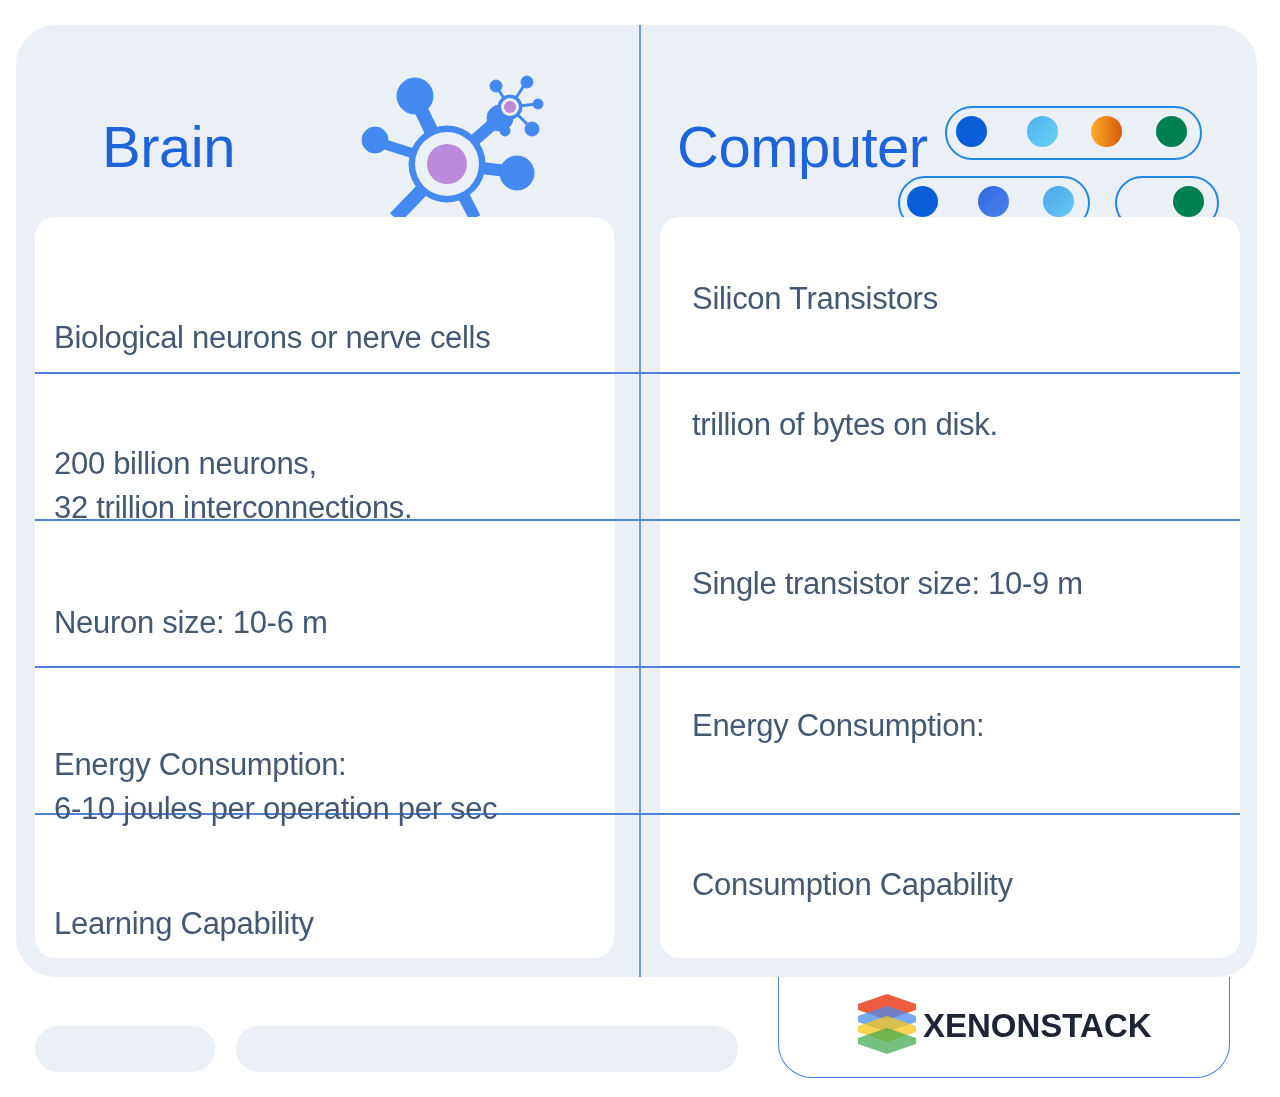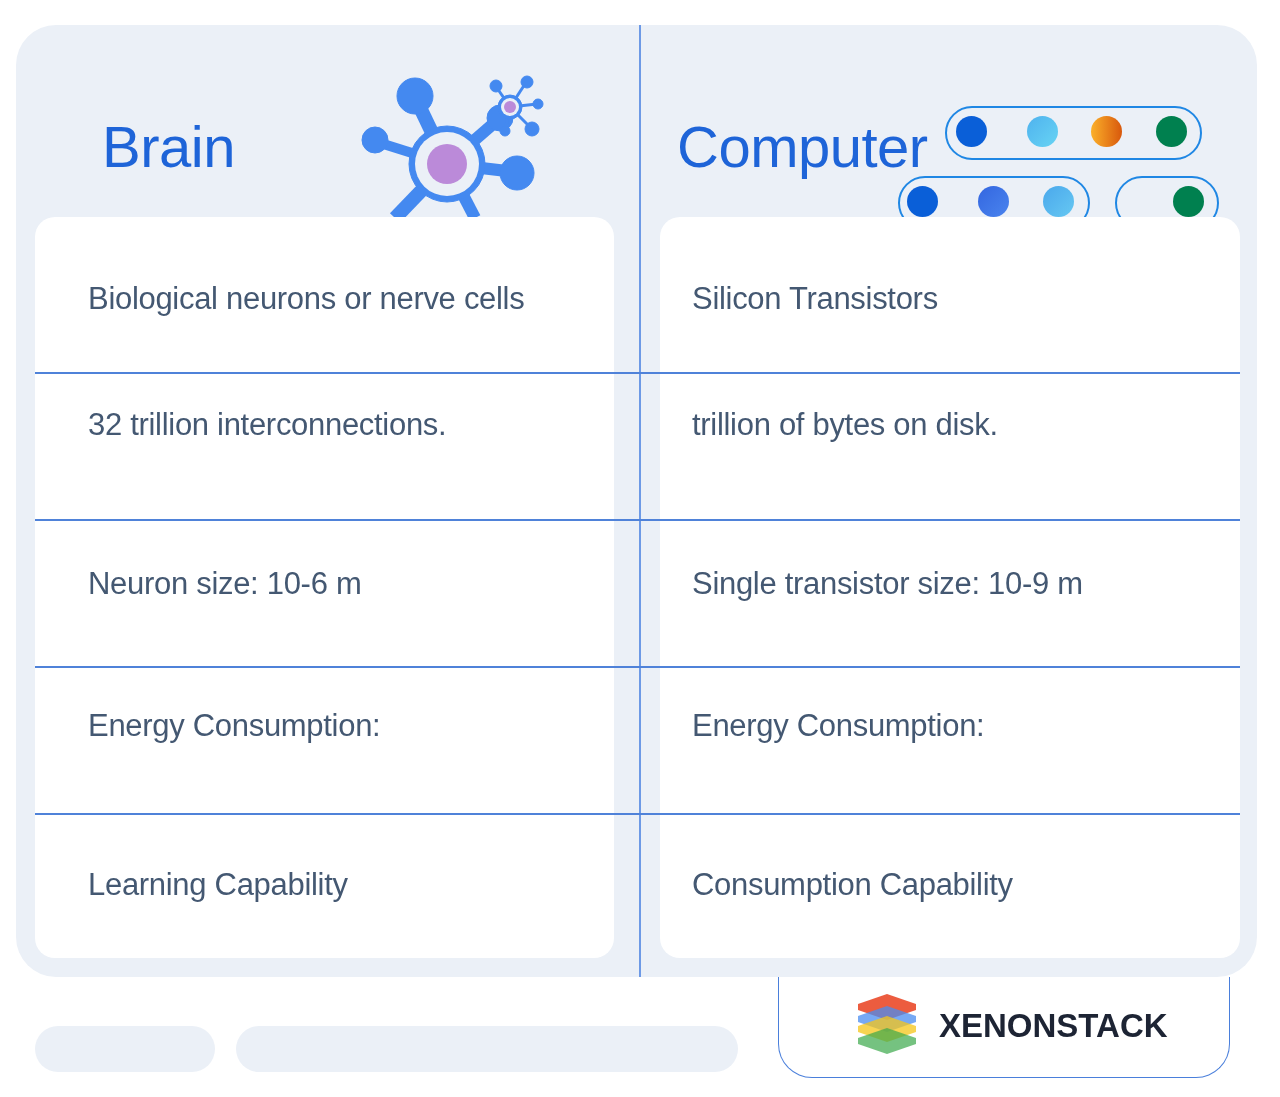--- a/index.html
+++ b/index.html
@@ -7,25 +7,25 @@
   .panel { position:absolute; left:16px; top:25px; width:1241px; height:952px; background:#ebf0f7; border-radius:40px; }
   .vline { position:absolute; left:639px; top:25px; width:1.5px; height:952px; background:#6d9ae6; z-index:3; }
   .title { position:absolute; font-size:58px; color:#1e64d8; letter-spacing:-0.5px; }
   .title.brain { left:102px; top:113px; }
   .title.computer { left:677px; top:113px; }
   .card { position:absolute; top:217px; height:741px; background:#ffffff; border-radius:20px; z-index:2; }
   .card.left { left:35px; width:579px; }
   .card.right { left:660px; width:580px; }
   .hline { position:absolute; left:35px; width:1205px; height:1.5px; background:#4f82d9; z-index:4; }
   .cell { position:absolute; font-size:31px; color:#445872; line-height:44px; z-index:5; letter-spacing:-0.3px; }
-  .cell.l { left:88px; }
+  .cell.l { left:54px;margin-top:39px; }
   .cell.r { left:692px; }
   .pill { position:absolute; border-radius:24px; background:#ebf0f7; }
   .logo-box { position:absolute; left:778px; top:977px; width:450px; height:100px; border:1.5px solid #4a7fdb; border-top:none; border-radius:0 0 34px 34px; background:#fff; }
-  .logo-text { position:absolute; left:923px; top:1007px; font-size:33px; font-weight:bold; color:#1d2434; letter-spacing:0px;margin-left:16px; }
+  .logo-text { position:absolute; left:923px; top:1007px; font-size:33px; font-weight:bold; color:#1d2434; letter-spacing:0px; }
   .dots-pill { position:absolute; border:2.5px solid #1f87e4; border-radius:30px; }
   .dot { position:absolute; width:31px; height:31px; border-radius:50%; }
 </style>
 </head>
 <body>
 
 <div class="panel"></div>
 <div class="vline"></div>
 
 <div class="title brain">Brain</div>
@@ -79,27 +79,29 @@
 
 <div class="hline" style="top:372px"></div>
 <div class="hline" style="top:519px"></div>
 <div class="hline" style="top:666px"></div>
 <div class="hline" style="top:813px"></div>
 
 <div class="cell l" style="top:277px">
     <div>Biological neurons or nerve cells</div>
   </div>
 <div class="cell l" style="top:403px">
+    <div>200 billion neurons,</div>
     <div>32 trillion interconnections.</div>
   </div>
 <div class="cell l" style="top:562px">
     <div>Neuron size: 10-6 m</div>
   </div>
 <div class="cell l" style="top:704px">
     <div>Energy Consumption:</div>
+    <div>6-10 joules per operation per sec</div>
   </div>
 <div class="cell l" style="top:863px">
     <div>Learning Capability</div>
   </div>
 
 <div class="cell r" style="top:277px">
     <div>Silicon Transistors</div>
   </div>
 <div class="cell r" style="top:403px">
     <div>trillion of bytes on disk.</div>

